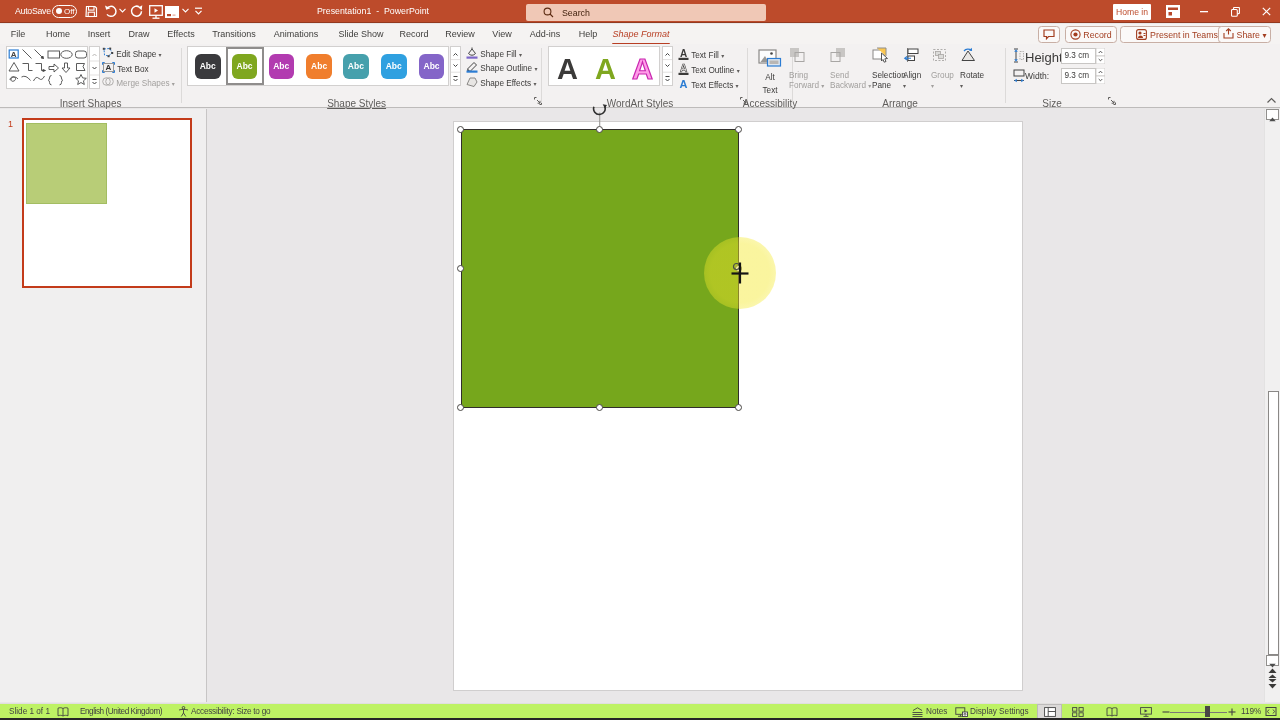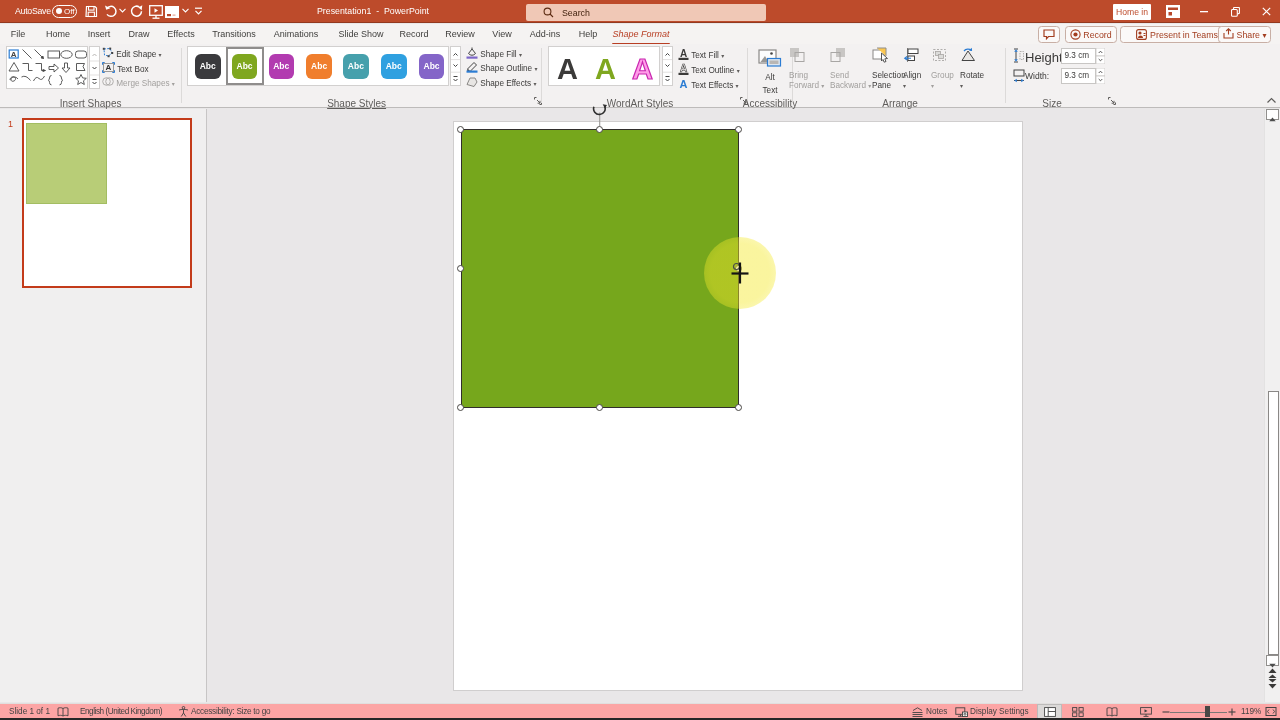--- a/index.html
+++ b/index.html
@@ -51,21 +51,21 @@
 #greensq { left:460.5px; top:129px; width:278.5px; height:278.5px; background:#76A71C; border:1.6px solid #312e2c; }
 .handle { position:absolute; width:7px; height:7px; background:#fff; border:1.3px solid #494745; border-radius:50%; }
 #yellowdot { left:704px; top:237px; width:72px; height:72px; border-radius:50%;
   background:radial-gradient(circle, rgba(244,233,44,0.46) 0%, rgba(244,233,44,0.46) 58%, rgba(244,233,44,0.38) 72%, rgba(244,233,44,0.15) 82%, rgba(244,233,44,0) 90%); }
 
 
 #vscroll { left:1264px; top:109px; width:16px; height:593px; background:#F1F0F0; border-left:1px solid #E3E2E2; }
 #vthumb { left:1268px; top:391px; width:11px; height:264px; background:#fff; border:1px solid #8A8886; }
 
 
-#statusbar { left:0; top:703px; width:1280px; height:15px; background:#fca5a5; border-top:1px solid #E1DFDE; font-size:8.2px; color:#424242; }
+#statusbar { left:0; top:703px; width:1280px; height:15px; background:#bef264; border-top:1px solid #E1DFDE; font-size:8.2px; color:#424242; }
 #statusbar .s { position:absolute; top:3px; white-space:nowrap; }
 #bottomline { left:0; top:718px; width:1280px; height:2px; background:#262626; }
 </style>
 </head>
 <body>
 
 <div class="abs" id="titlebar">
   <div class="t" id="autosave">AutoSave</div>
   <div class="abs" id="toggle">
       <div class="dot"></div>

